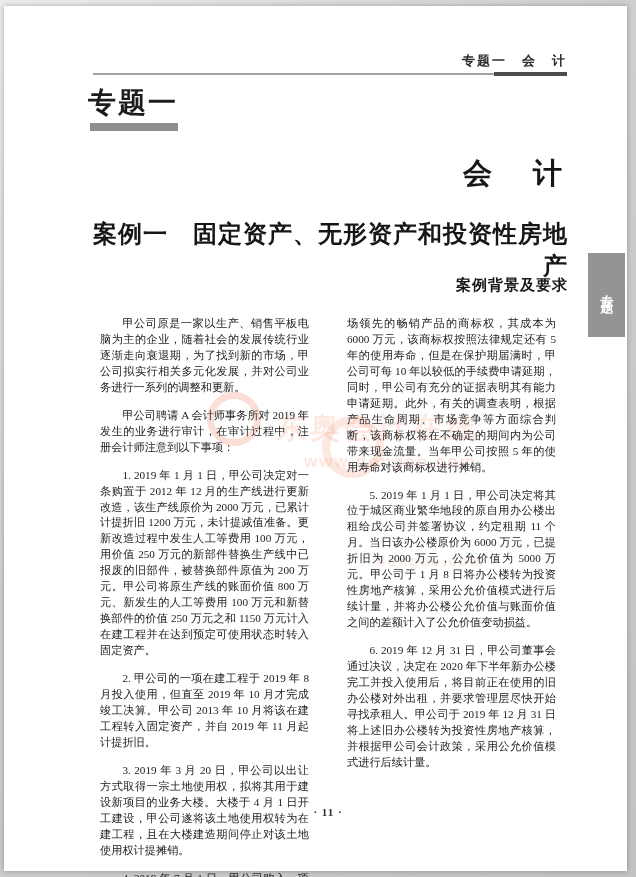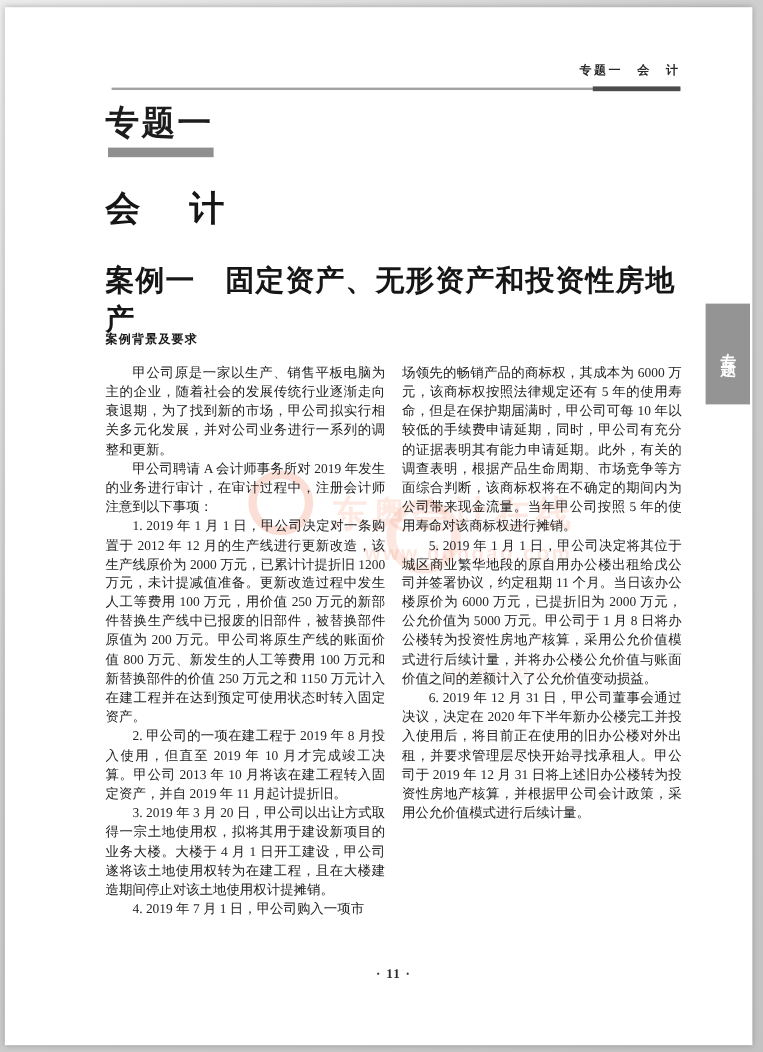--- a/index.html
+++ b/index.html
@@ -8,49 +8,49 @@
     background:linear-gradient(135deg,#ececec 0%,#cfcfcf 40%,#c2c2c2 100%);
     font-family:"Liberation Serif","DejaVu Serif",serif;
   }
   .page{
     position:absolute;left:4px;top:6px;width:623px;height:865px;
     background:#ffffff;box-shadow:0 0 5px rgba(0,0,0,.28);
   }
   
   .running-title{
     position:absolute;top:46px;right:60px;
-    font-size:10px;font-weight:bold;color:#2a2a2a;letter-spacing:2px;
+    font-size:13px;font-weight:bold;color:#2a2a2a;letter-spacing:2px;
   }
   .header-rule-thin{
     position:absolute;left:89px;top:67px;width:474px;height:2px;background:#a2a2a2;
   }
   .header-rule-thick{
     position:absolute;left:490px;top:66px;width:73px;height:3.5px;background:#4c4c4c;
   }
   
   .chapter-title{
     position:absolute;left:84px;top:78px;
     font-size:28px;font-weight:bold;color:#1c1c1c;letter-spacing:2px;
   }
   .chapter-bar{
     position:absolute;left:86px;top:117px;width:88px;height:8px;background:#8f8f8f;
   }
   
-  .center-band{position:absolute;left:84px;width:480px;text-align:left;color:#161616;}
+  .center-band{position:absolute;left:84px;width:480px;text-align:right;color:#161616;}
   .main-title{top:148px;font-size:29px;font-weight:bold;letter-spacing:6px;}
   .case-title{top:212px;font-size:24px;font-weight:bold;letter-spacing:1px;}
-  .section-heading{top:270px;font-size:10px;font-weight:bold;letter-spacing:1px;}
+  .section-heading{top:270px;font-size:15px;font-weight:bold;letter-spacing:1px;}
   
   .columns{
     position:absolute;left:84px;top:298px;width:480px;
     display:flex;gap:14px;
   }
   .col{width:233px;color:#232323;}
   .col p.para{
-    margin:0;font-size:11.2px;line-height:15.95px;
+    margin:12px;font-size:11.2px;line-height:15.95px;
     text-align:justify;text-indent:2em;
     font-family:"Liberation Serif","DejaVu Serif",serif;
   }
   .col p.para.noindent{text-indent:0;}
   .col p.para b{color:#111;}
   
   .side-tab{
     position:absolute;left:584px;top:247px;width:37px;height:84px;
     background:#949494;display:flex;align-items:center;justify-content:center;
   }

